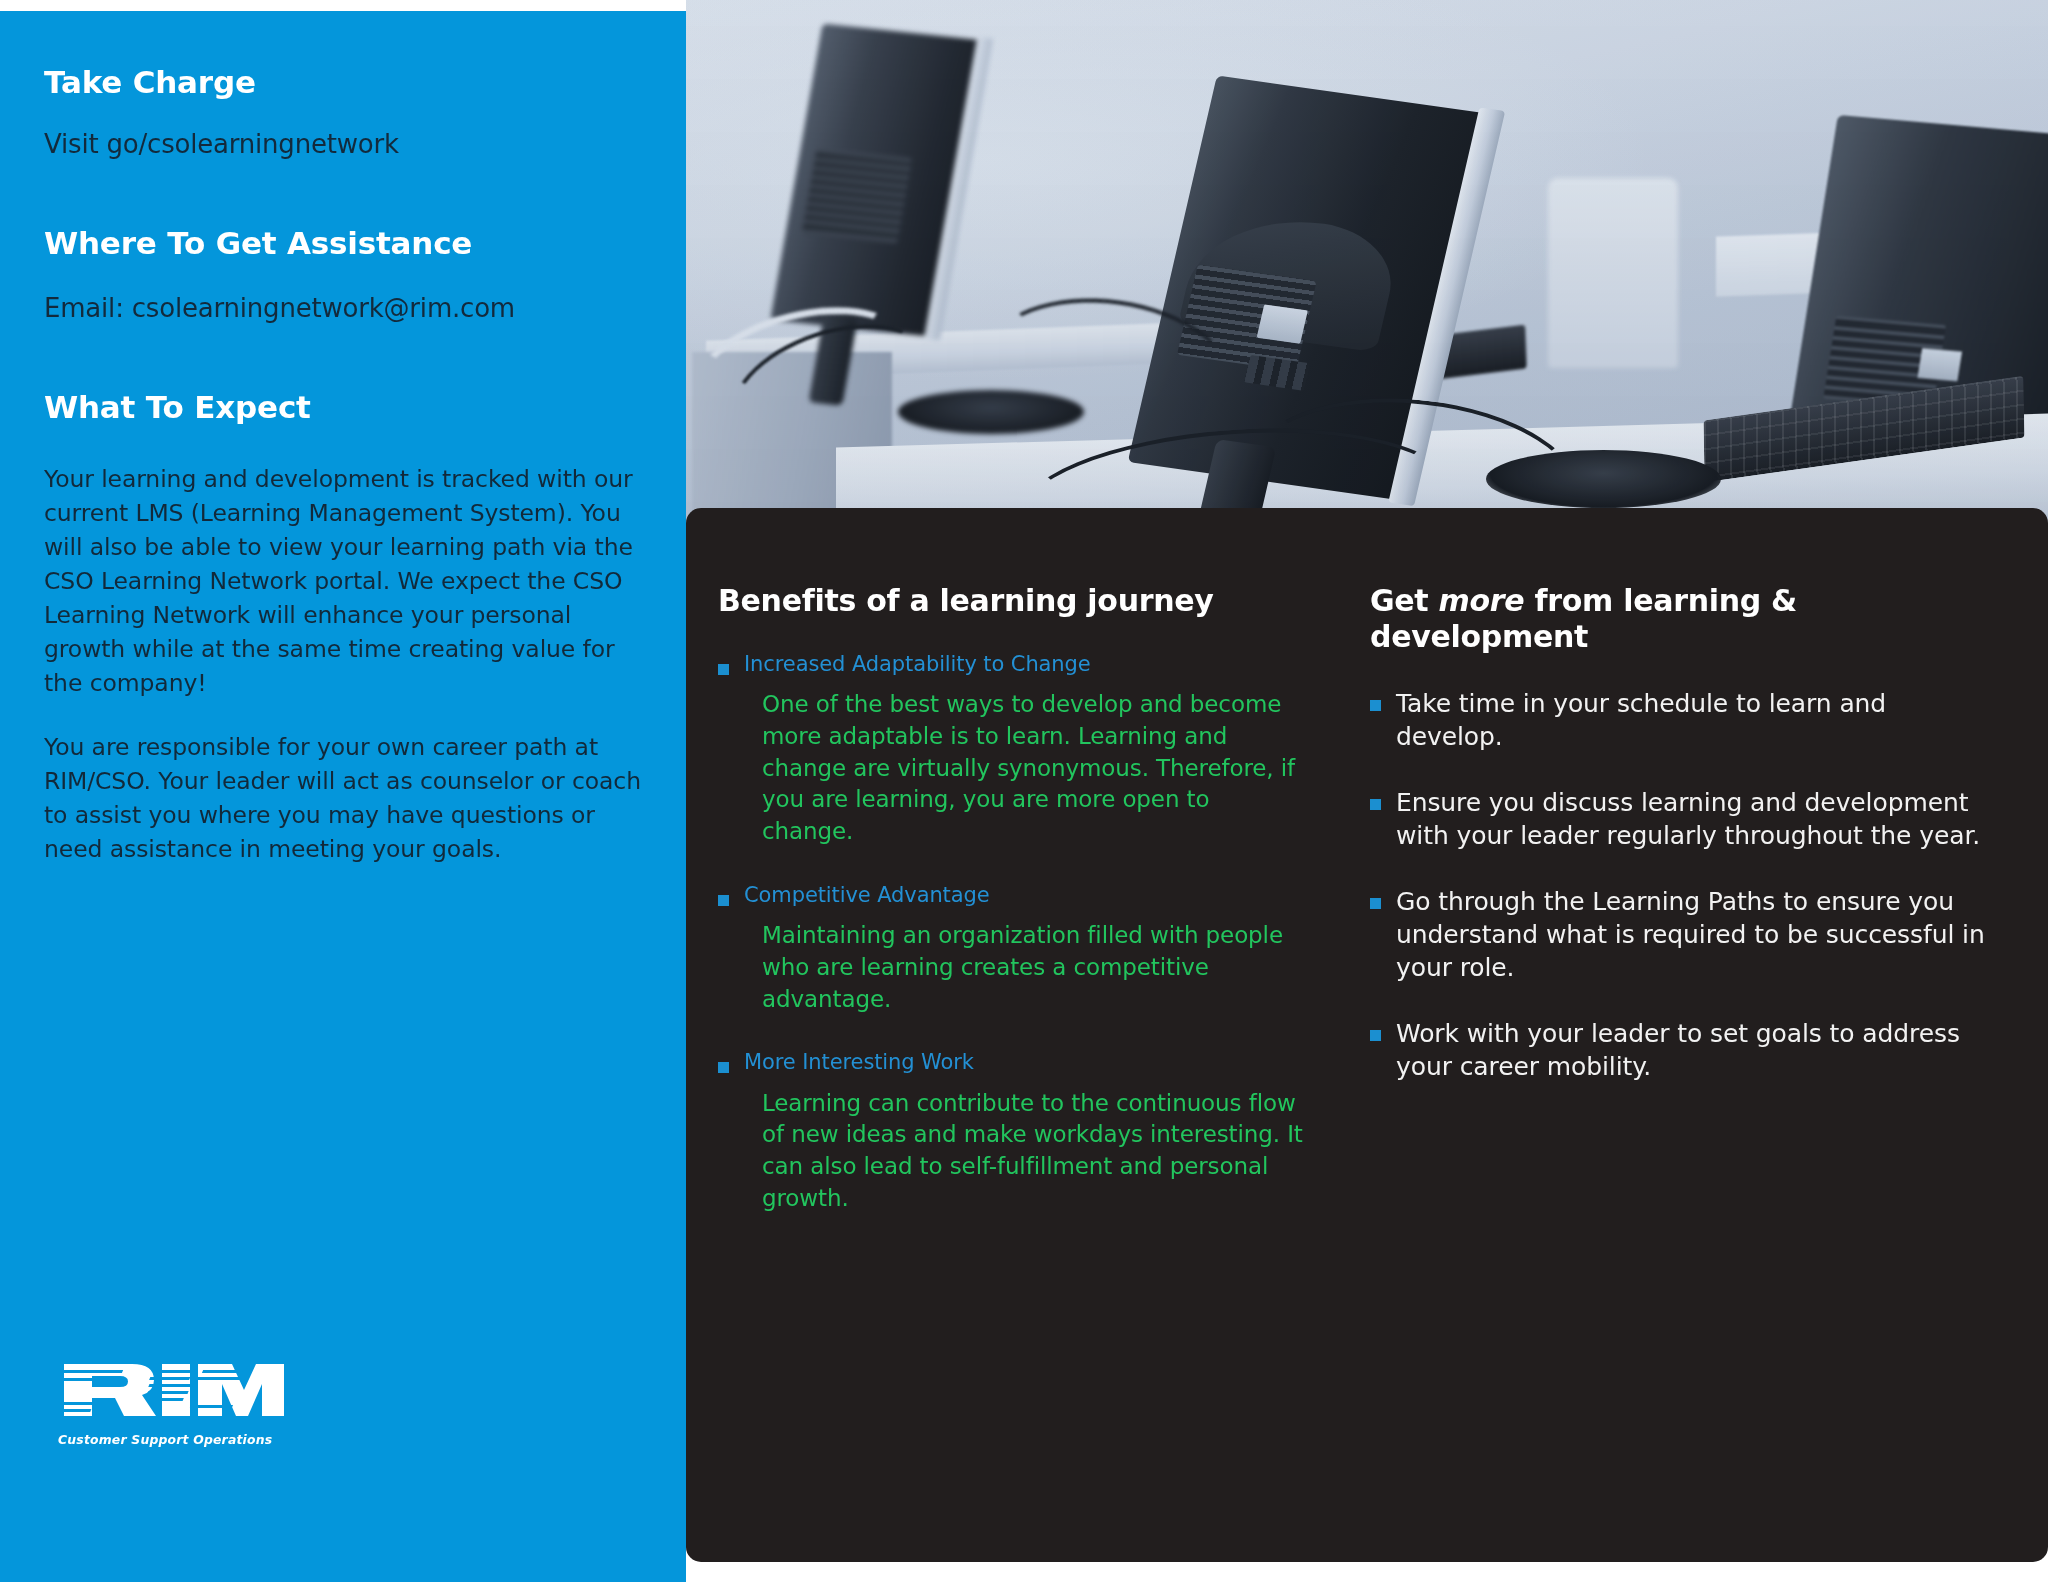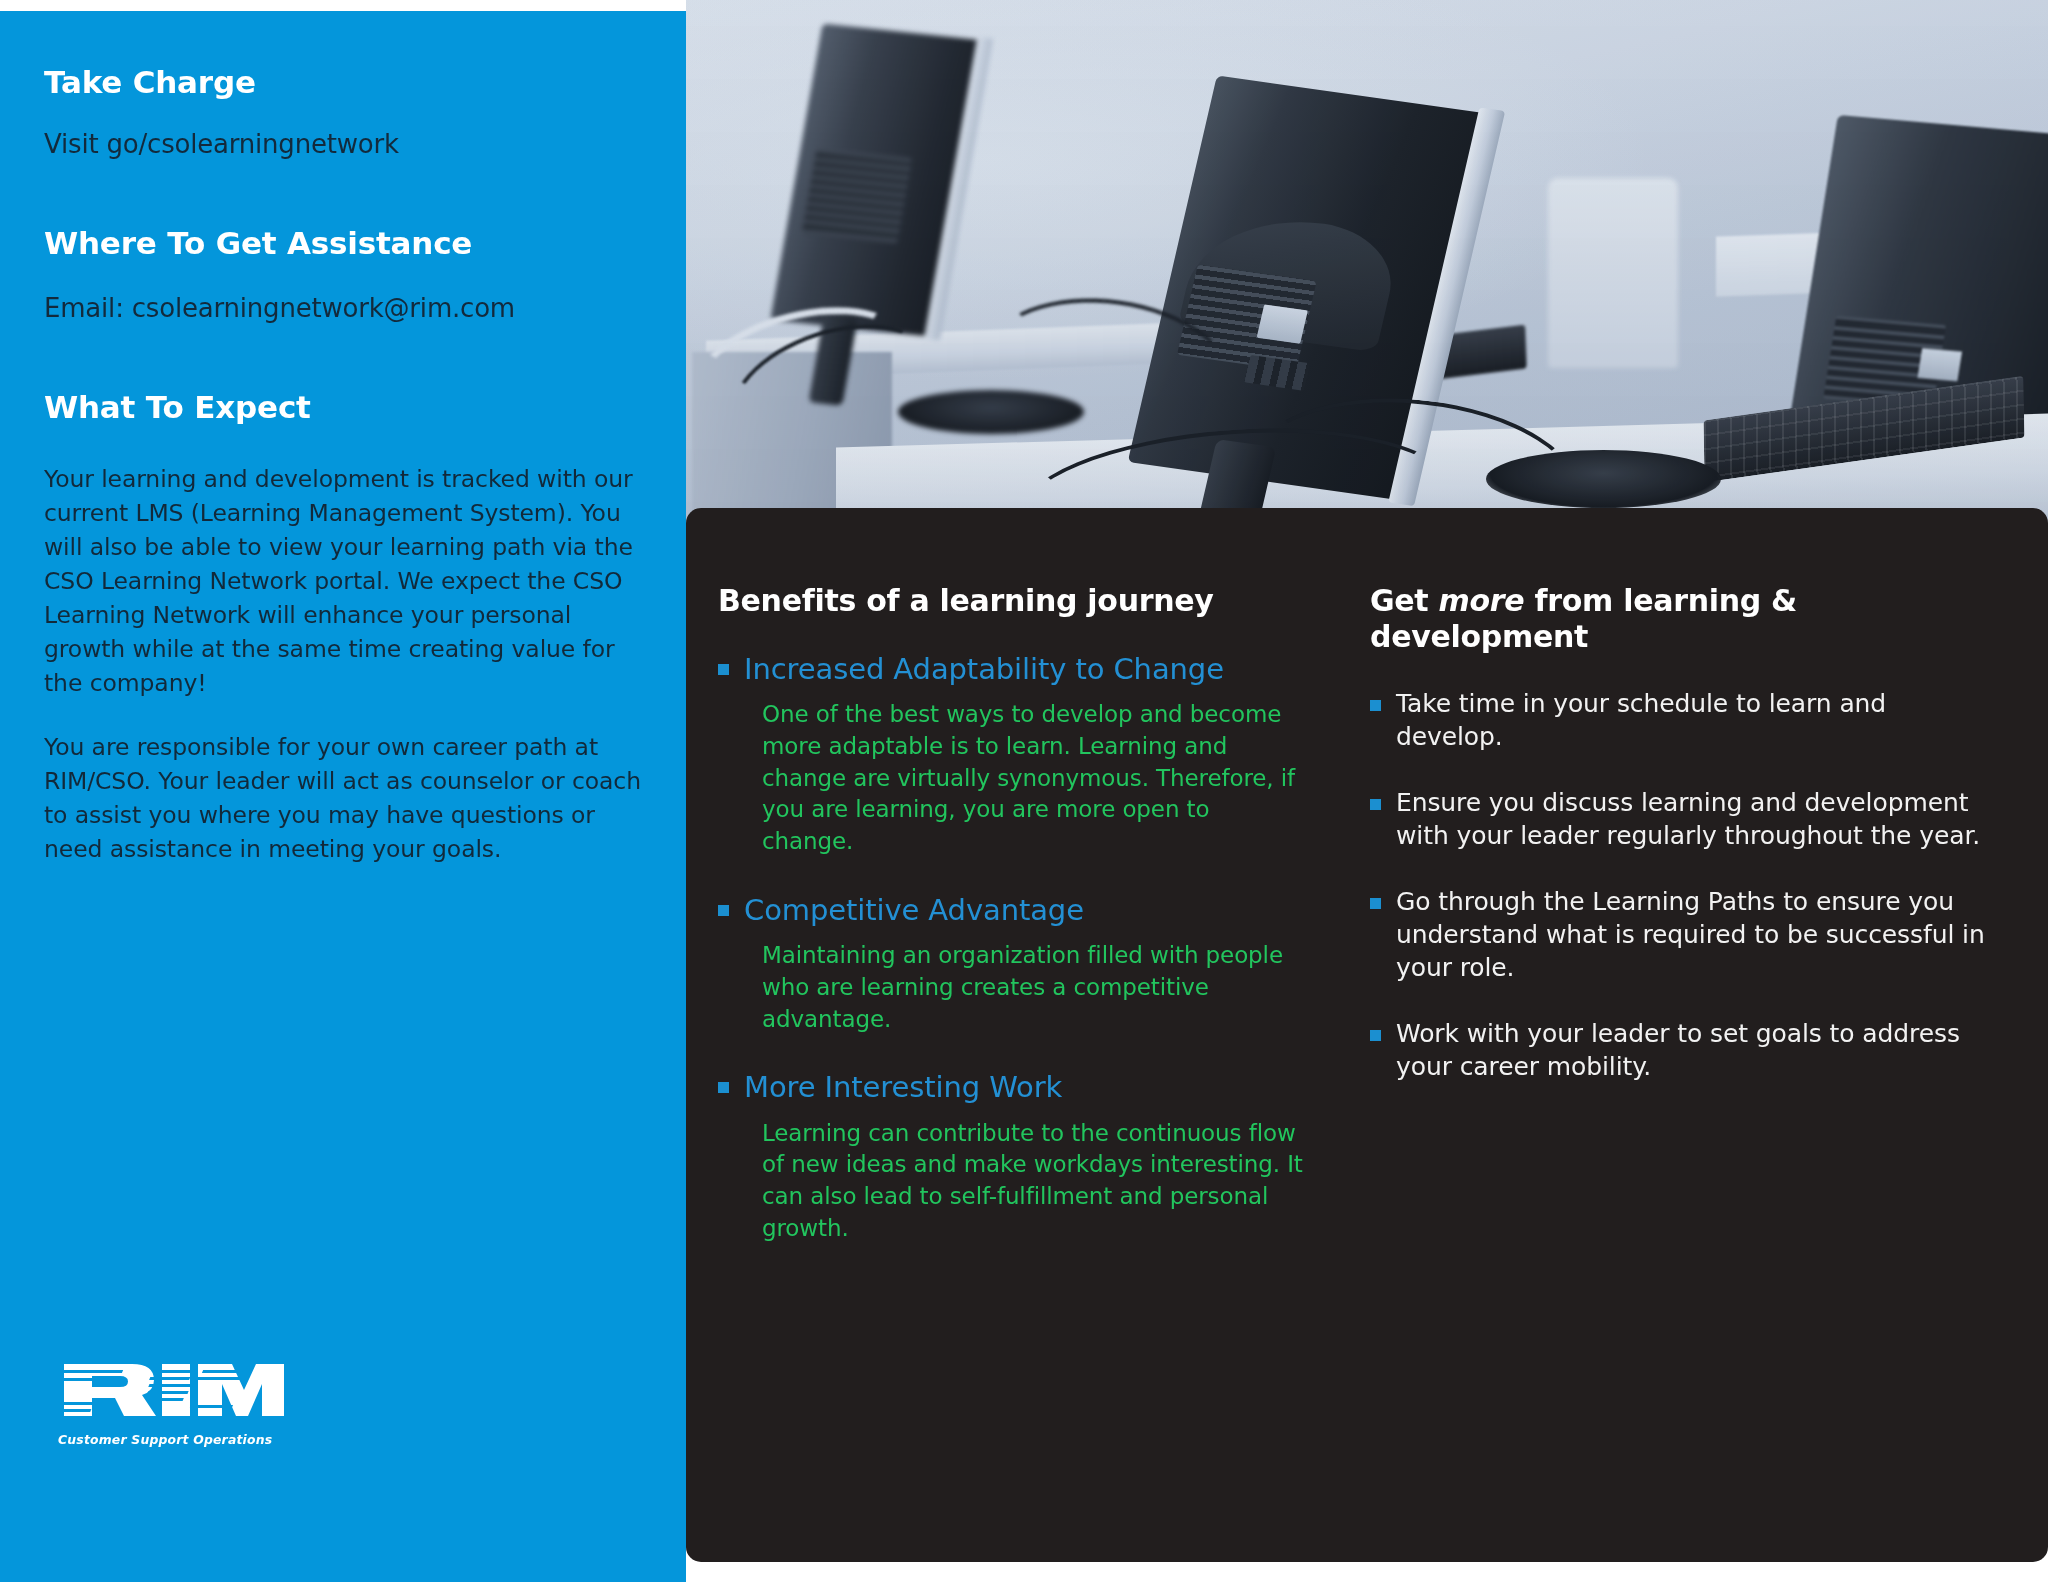--- a/index.html
+++ b/index.html
@@ -408,21 +408,21 @@
   .sq {
     flex: 0 0 auto;
     width: 11px;
     height: 11px;
     background: #1b8fd0;
     margin-top: 13px;
     margin-right: 15px;
   }
   .b-head {
     color: #2390d4;
-    font-size: 29px;
+    font-size: 21px;
     line-height: 1.25;
     letter-spacing: -0.1px;
   }
   .b-body {
     color: #22c55e;
     font-size: 23px;
     line-height: 1.38;
     letter-spacing: -0.1px;
     margin: 12px 0 0 44px;
   }

